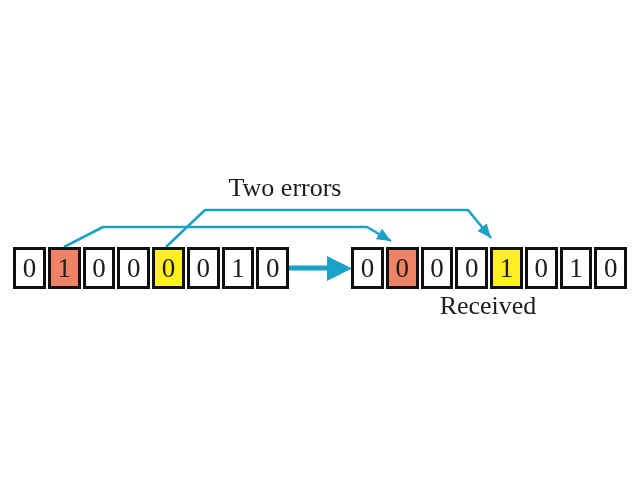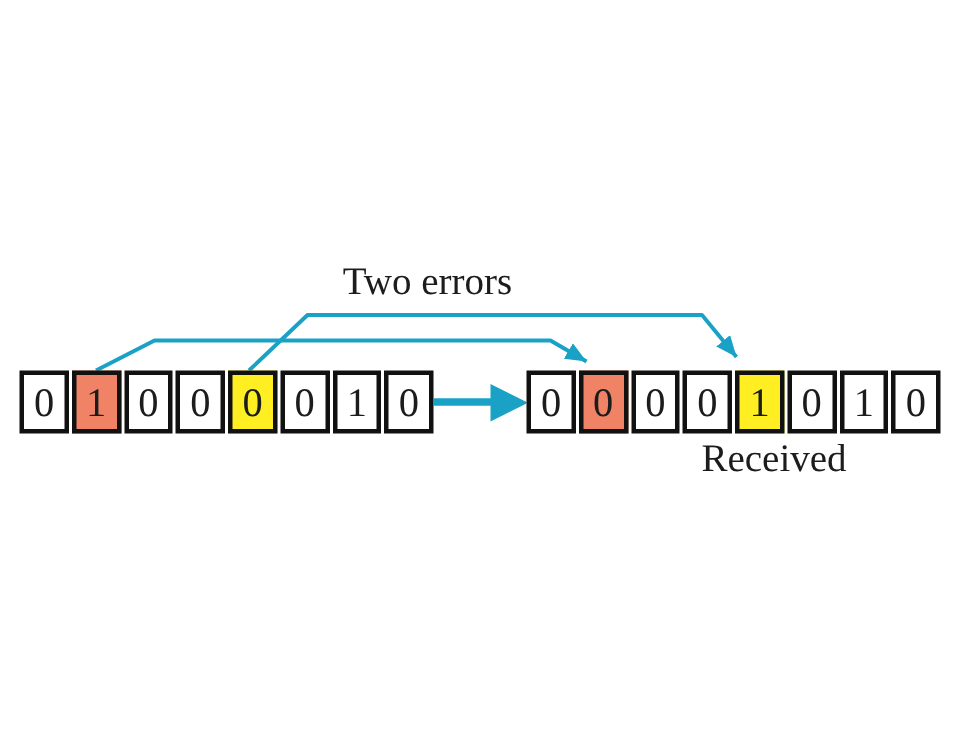--- a/index.html
+++ b/index.html
@@ -15,21 +15,21 @@
   body{width:638px;height:487px;font-family:"Liberation Serif","DejaVu Serif",serif;}
   .canvas{position:relative;width:638px;height:384px;background:var(--paper);overflow:hidden;}
   .arrows{position:absolute;left:0;top:0;width:638px;height:487px;}
   .arrow-thin{fill:none;stroke:var(--accent,#1aa2c6);stroke-width:2.6;stroke-linejoin:round;}
   .arrow-thick{stroke:var(--accent,#1aa2c6);stroke-width:5;}
   .arrow-fill{fill:var(--accent,#1aa2c6);stroke:none;}
   marker path{fill:var(--accent,#1aa2c6);}
   .label{position:absolute;color:var(--digit);font-size:26px;white-space:nowrap;transform:translateX(-50%);}
   .two-errors{left:285px;top:173px;}
   .sent-label{left:150px;top:291px;}
-  .received-label{left:488px;top:291px;margin-left:28px;}
+  .received-label{left:488px;top:291px;}
   .bitrow{position:absolute;top:247px;width:276px;height:42px;display:flex;gap:2px;}
   .bitrow.sent{left:13px;}
   .bitrow.received{left:351px;}
   .cell{flex:1 1 0;border:3px solid var(--ink);background:#fff;display:flex;align-items:center;justify-content:center;font-size:27px;color:var(--digit);line-height:1;}
   .cell[data-hl="red"]{background:var(--error-red);}
   .cell[data-hl="yellow"]{background:var(--error-yellow);}
 </style>
 </head>
 <body>
 

